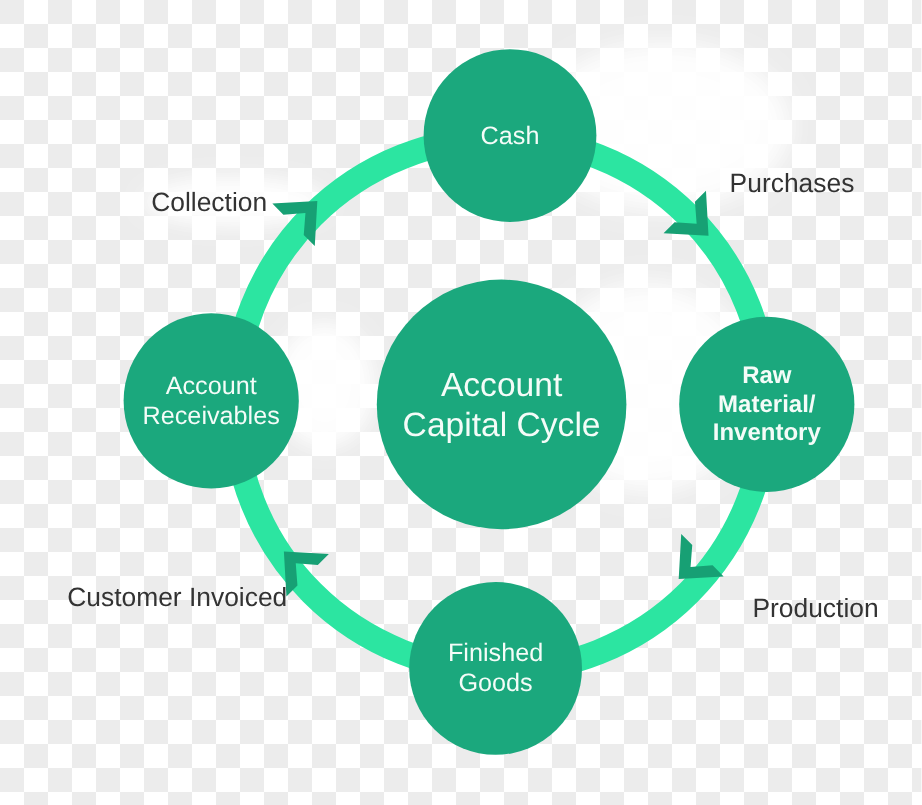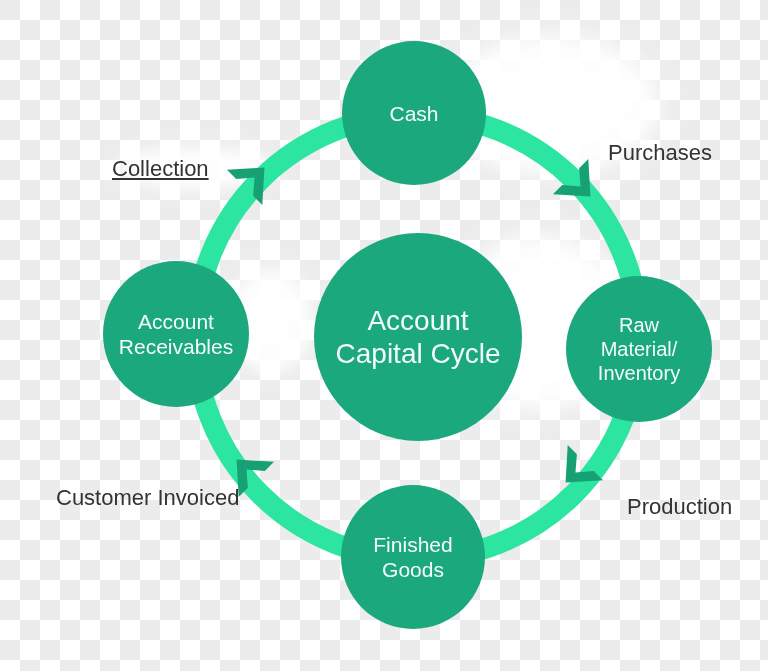--- a/index.html
+++ b/index.html
@@ -41,35 +41,35 @@
     background:var(--node-color);
     display:flex;align-items:center;justify-content:center;
     text-align:center;
     color:var(--node-text-color);
   }
   .node-label{
     white-space:pre-line;
     font-size:21px;
     line-height:25px;
   }
-  .node.cash{left:342px;top:41px;width:144px;height:144px;}
-  .node.raw{left:566px;top:276px;width:146px;height:146px;}
+  .node.cash{left:353px;top:41px;width:144px;height:144px;}
+  .node.raw{left:566px;top:264px;width:146px;height:146px;font-weight:bold;}
   .node.raw .node-label{font-size:20px;line-height:24px;}
   .node.finished{left:341px;top:485px;width:144px;height:144px;}
   .node.receivables{left:103px;top:261px;width:146px;height:146px;}
   .node.center{left:314px;top:233px;width:208px;height:208px;}
   .node.center .node-label{font-size:28px;line-height:33px;}
   .edge-label{
     position:absolute;
     white-space:nowrap;
     font-size:22px;
     line-height:28px;
     color:var(--label-color);
   }
-  .edge-label.collection{left:112px;top:155px;text-decoration:underline;}
+  .edge-label.collection{left:126px;top:155px;}
   .edge-label.purchases{left:592px;top:139px;margin-left:16px;}
   .edge-label.production{left:591px;top:493px;margin-left:36px;}
   .edge-label.customer{left:56px;top:484px;}
 </style>
 </head>
 <body>
 
 <div class="canvas">
 
   <div class="blob b-collection"></div>

